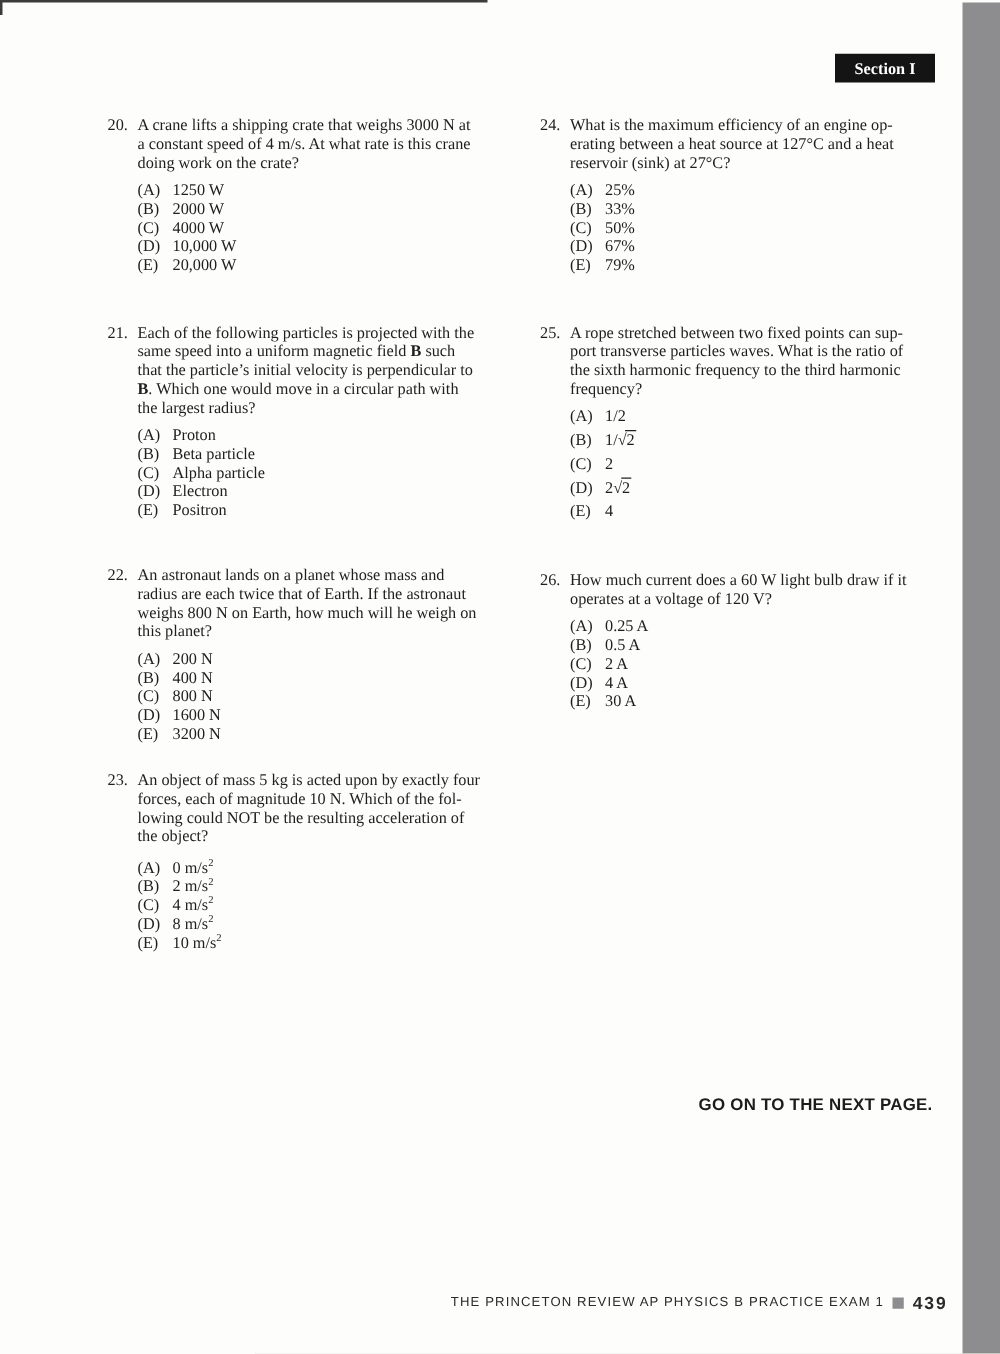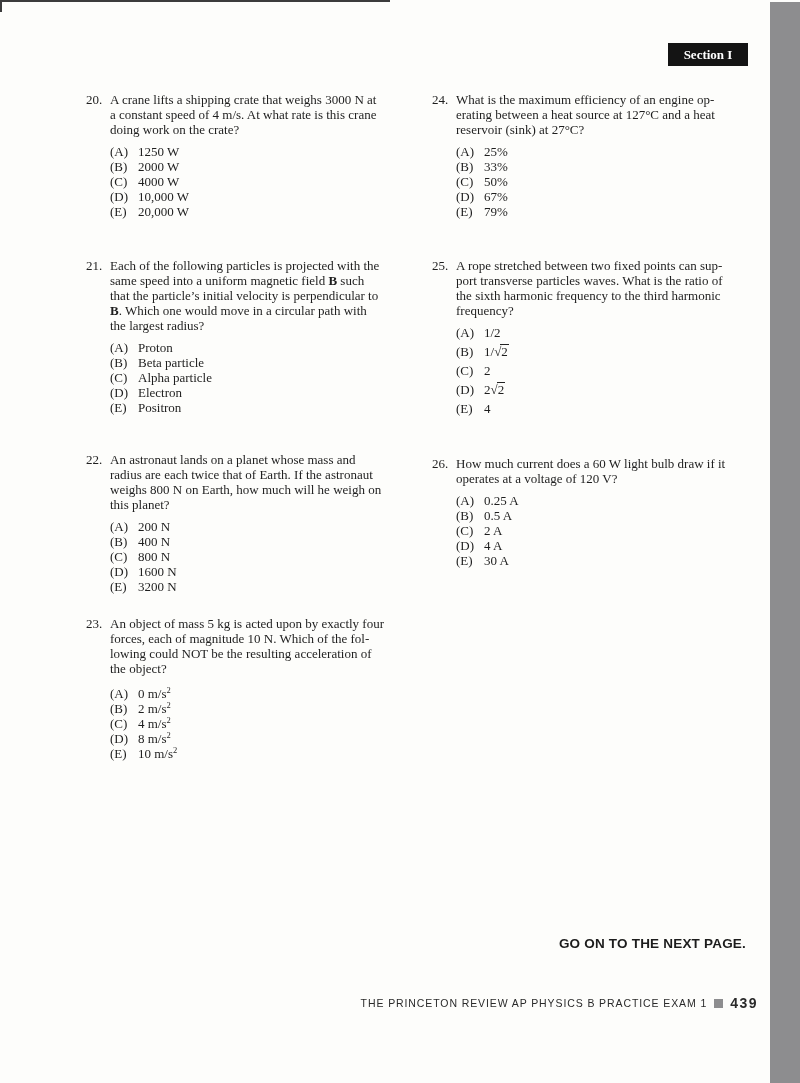--- a/index.html
+++ b/index.html
@@ -17,23 +17,23 @@
   .qnum{position:absolute;left:0;top:0;}
   .stem{padding-left:24px;}
   .stem-line{white-space:nowrap;}
   .options{margin-top:7px;padding-left:24px;}
   .option{height:15px;white-space:nowrap;}
   .options.wide .option{height:19px;}
   .letter{display:inline-block;width:28px;}
   sup{font-size:8.5px;}
   .sqrt .rad{letter-spacing:-1px;}
   .sqrt .arg{display:inline-block;border-top:1.3px solid #222;line-height:13px;padding:0 1px;}
-  .go-on{position:absolute;top:936px;right:54px;font-family:"Liberation Sans",sans-serif;
+  .go-on{position:absolute;top:876px;right:54px;font-family:"Liberation Sans",sans-serif;
         font-weight:bold;font-size:13.5px;color:#1c1c1c;letter-spacing:0.2px;}
-  .footer{position:absolute;top:995px;right:42px;font-family:"Liberation Sans",sans-serif;
+  .footer{position:absolute;top:1034px;right:42px;font-family:"Liberation Sans",sans-serif;
         font-size:10.5px;letter-spacing:0.9px;color:#2a2a2a;display:flex;align-items:center;gap:7px;}
   .footer .sq{display:inline-block;width:9px;height:9px;background:#8d8d8f;}
   .footer .pagenum{font-weight:bold;font-size:14px;letter-spacing:1.5px;}
 </style>
 </head>
 <body>
 
 <div class="page" style="color: rgb(30, 30, 30);">
   <div class="top-line"></div>
   <div class="corner-tick"></div>

